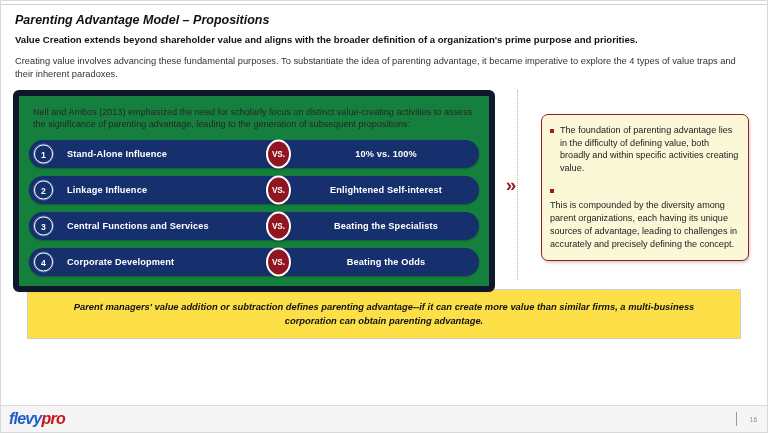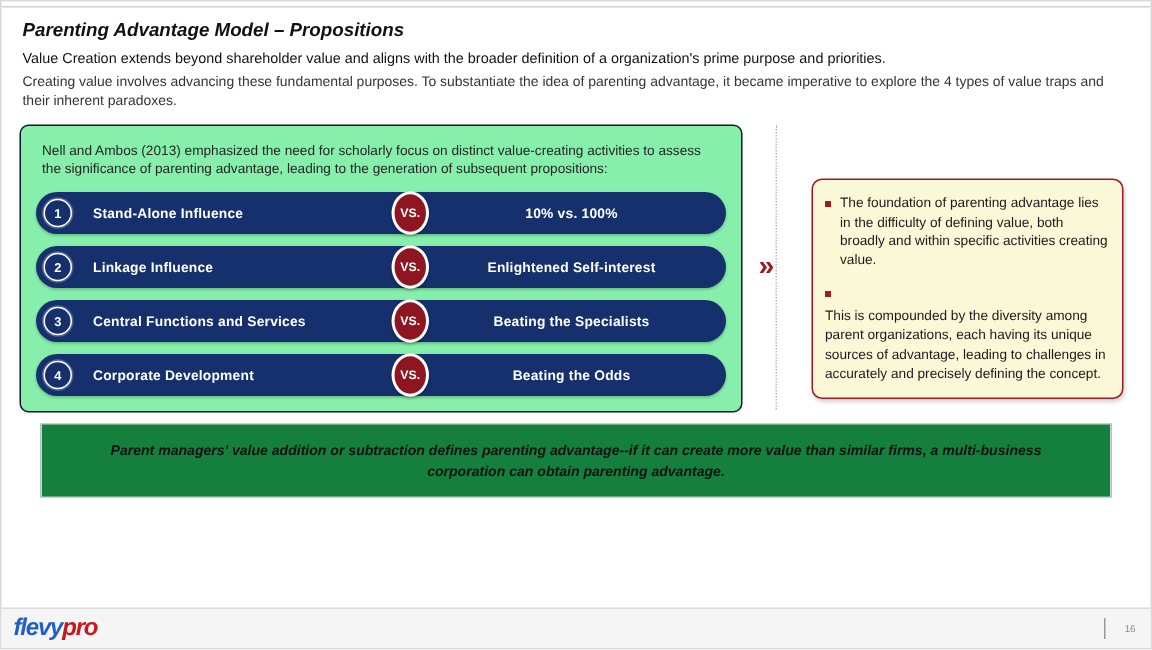--- a/index.html
+++ b/index.html
@@ -47,43 +47,43 @@
   }
   .section-heading {
     font-size: 12.5px;
     font-weight: bold;
     font-style: italic;
     color: #111111;
     margin-bottom: 7px;
   }
   .lead-line {
     font-size: 9.6px;
-    font-weight: normal;
+    font-weight: bold;
     color: #111111;
-    margin-bottom: 3px;
+    margin-bottom: 10px;
   }
   .body-line {
     font-size: 9.3px;
     color: #333333;
     line-height: 1.38;
     max-width: 740px;
   }
 
   
   .main-area {
     display: flex;
     align-items: flex-start;
     padding: 5px 12px 0 12px;
     height: 200px;
   }
 
   .left-panel {
     width: 482px;
-    background: #86efac;
-    border: 1px solid #0f172a;
+    background: #15803d;
+    border: 6px solid #0f172a;
     border-radius: 6px;
     padding: 8px 10px 10px 10px;
     box-shadow: 0 1px 2px rgba(0,0,0,0.06);
     position: relative;
   }
 
   .panel-intro {
     font-size: 9.1px;
     color: #262626;
     line-height: 1.4;
@@ -203,21 +203,21 @@
     padding: 1px 0;
   }
 
   
   .right-panel {
     width: 208px;
     background: #fbf8d8;
     border: 1.6px solid #9e1b24;
     border-radius: 7px;
     padding: 9px 9px 9px 8px;
-    margin-top: 36px;
+    margin-top: 24px;
     box-shadow: 1px 2px 3px rgba(0,0,0,0.18);
   }
 
   .callout-item {
     display: flex;
     gap: 6px;
     margin-bottom: 9px;
   }
   .callout-item:last-child { margin-bottom: 0; flex-direction: column; }
 
@@ -233,21 +233,21 @@
     font-size: 9.1px;
     line-height: 1.42;
     color: #1a1a1a;
   }
 
   
   .quote-wrap {
     padding: 4px 26px 0 26px;
   }
   .quote-box {
-    background: #15803d;
+    background: #fde047;
     border: 1px solid #cfcfcf;
     padding: 10px 20px;
     text-align: center;
   }
   .quote-text {
     font-size: 9.4px;
     font-weight: bold;
     font-style: italic;
     color: #111111;
     line-height: 1.5;

